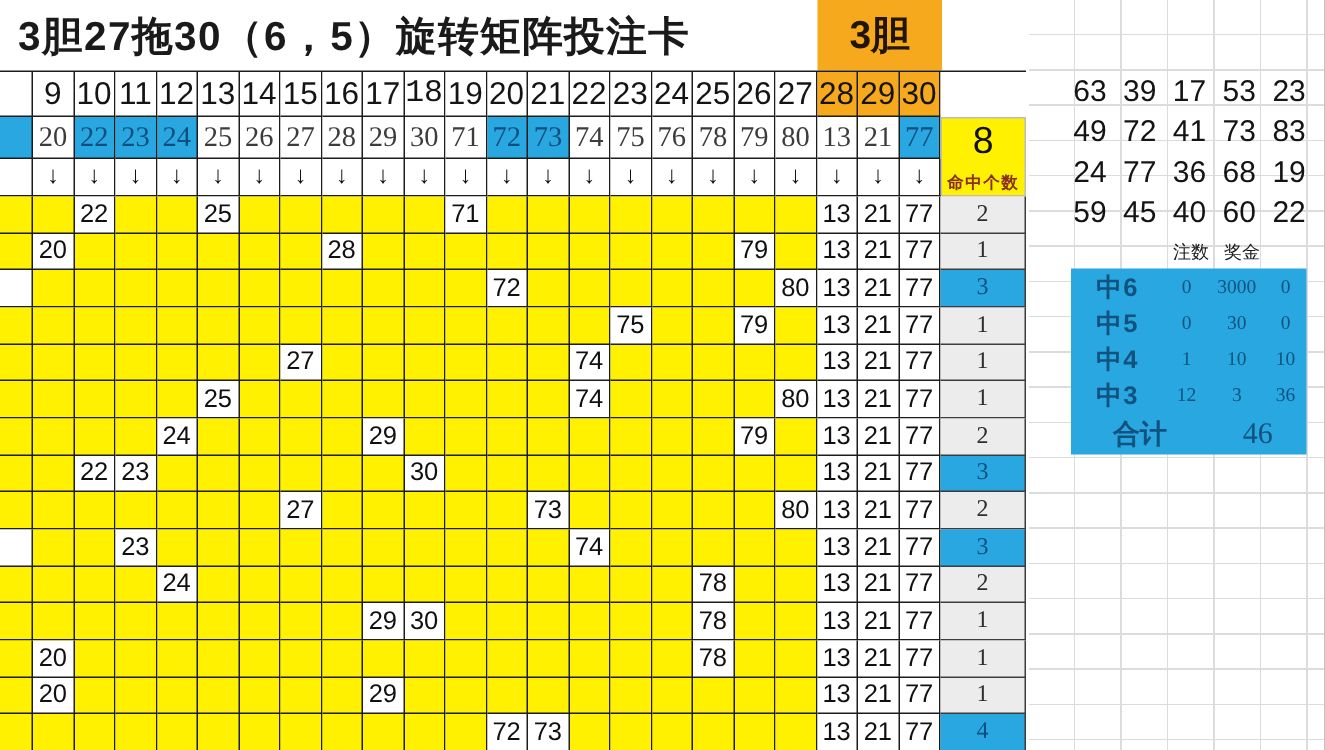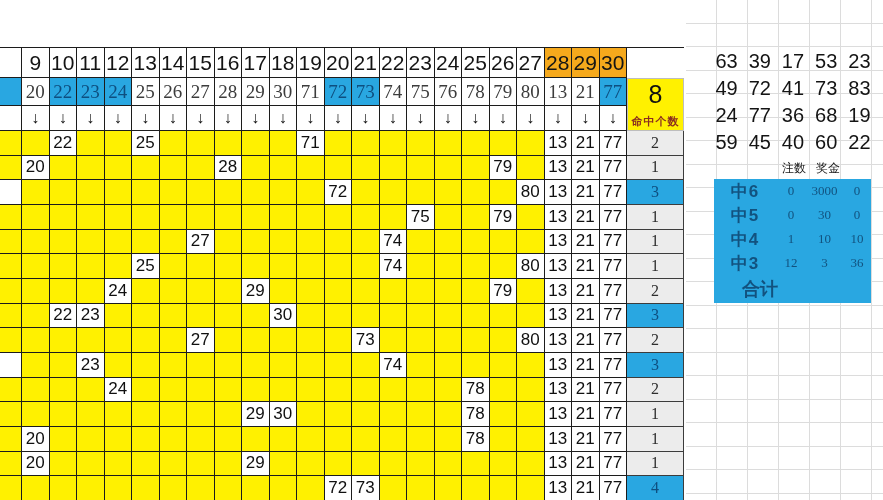--- a/index.html
+++ b/index.html
@@ -56,33 +56,37 @@
   .ptotval{font-family:"Liberation Serif",serif;font-size:20px;grid-column:3 / span 2;}
   #watermark{position:absolute;left:0;bottom:3px;width:100%;text-align:center;font-size:20px;
              font-weight:bold;color:#4c4c4c;white-space:nowrap;
              text-shadow:1px 1px 0 #fff,-1px -1px 0 #fff,1px -1px 0 #fff,-1px 1px 0 #fff;}
 </style>
 </head>
 <body>
 
 <div id="page">
 
+  <div id="titlebar">
+    <span id="titletext">3胆27拖30（6，5）旋转矩阵投注卡</span>
+  </div>
+  <div id="danblock">3胆</div>
 
   <div id="matrix">
       <div class="c b ghost" style="grid-area: 1 / 1;"></div>
       <div class="c b h1" style="grid-area: 1 / 2;">9</div>
       <div class="c b h1" style="grid-area: 1 / 3;">10</div>
       <div class="c b h1" style="grid-area: 1 / 4;">11</div>
       <div class="c b h1" style="grid-area: 1 / 5;">12</div>
       <div class="c b h1" style="grid-area: 1 / 6;">13</div>
       <div class="c b h1" style="grid-area: 1 / 7;">14</div>
       <div class="c b h1" style="grid-area: 1 / 8;">15</div>
       <div class="c b h1" style="grid-area: 1 / 9;">16</div>
       <div class="c b h1" style="grid-area: 1 / 10;">17</div>
-      <div class="c b h1" style="grid-area: 1 / 11;">18</div>
+      <div class="c b h1" style="grid-area: 1 / 11; font-family: Liberation Mono, monospace;">18</div>
       <div class="c b h1" style="grid-area: 1 / 12;">19</div>
       <div class="c b h1" style="grid-area: 1 / 13;">20</div>
       <div class="c b h1" style="grid-area: 1 / 14;">21</div>
       <div class="c b h1" style="grid-area: 1 / 15;">22</div>
       <div class="c b h1" style="grid-area: 1 / 16;">23</div>
       <div class="c b h1" style="grid-area: 1 / 17;">24</div>
       <div class="c b h1" style="grid-area: 1 / 18;">25</div>
       <div class="c b h1" style="grid-area: 1 / 19;">26</div>
       <div class="c b h1" style="grid-area: 1 / 20;">27</div>
       <div class="c b h1 orange" style="grid-area: 1 / 21;">28</div>
@@ -539,16 +543,17 @@
         <div class="pcell pval">0</div>
         <div class="pcell plabel">中4</div>
         <div class="pcell pval">1</div>
         <div class="pcell pval">10</div>
         <div class="pcell pval">10</div>
         <div class="pcell plabel">中3</div>
         <div class="pcell pval">12</div>
         <div class="pcell pval">3</div>
         <div class="pcell pval">36</div>
         <div class="pcell ptotlabel">合计</div>
+        <div class="pcell ptotval">46</div>
       </div>
   </div>
 
 </div>
 
 </body></html>

